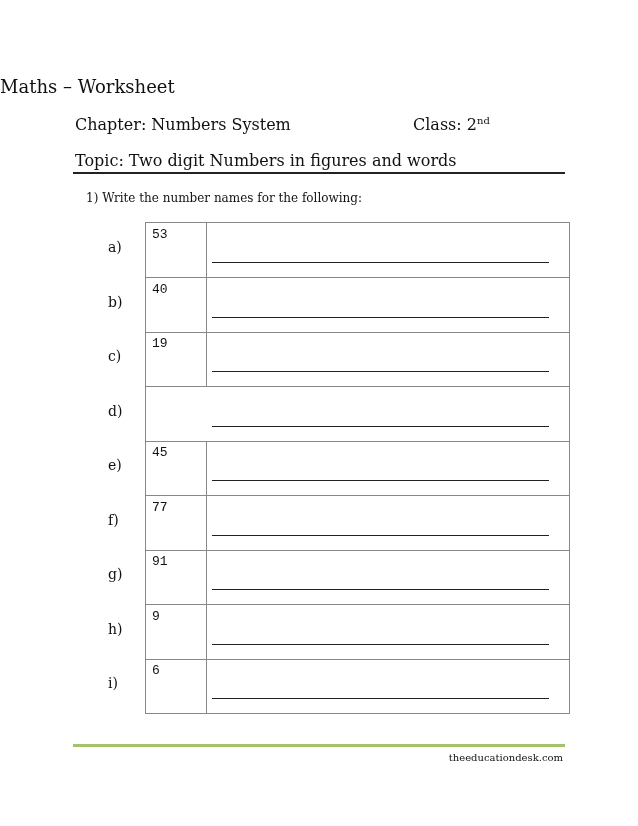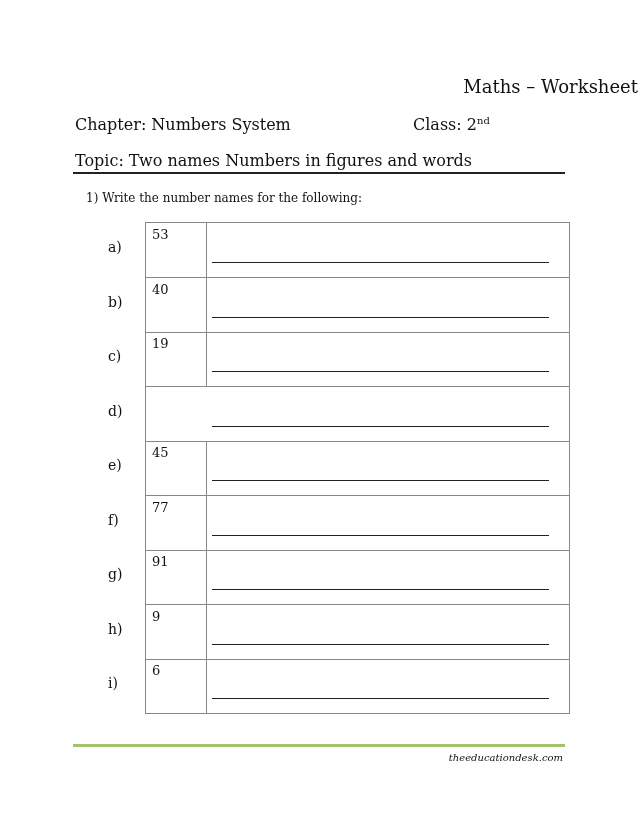--- a/index.html
+++ b/index.html
@@ -1,42 +1,42 @@
 <!DOCTYPE html>
 <html><head>
 <meta charset="utf-8">
 <style>
   html, body { margin:0; padding:0; background:#fff; }
   body { width:638px; height:826px; position:relative; overflow:hidden;
          font-family:"DejaVu Serif","Liberation Serif",serif; color:#111; }
-  .title { position:absolute; top:76px; left:0; width:638px; text-align:right; font-size:18px; }
+  .title { position:absolute; top:76px; left:0; width:638px; text-align:left; font-size:18px; }
   .chapter { position:absolute; top:115px; left:75px; font-size:16px; }
   .class { position:absolute; top:115px; left:413px; font-size:16px; }
   .class sup { font-size:10px; vertical-align:6px;margin-top:16px; }
   .topic { position:absolute; top:151px; left:75px; font-size:16px; }
   .topic-rule { position:absolute; top:172px; left:73px; width:492px; height:2px; background:#222; }
   .question { position:absolute; top:191px; left:86px; font-size:12px; }
   .table { position:absolute; top:222px; left:145px; width:423px; border:1px solid #888;
            border-collapse:collapse; }
   .row { position:absolute; left:0; width:423px; height:54px; border-bottom:1px solid #888; }
   .row:last-child { border-bottom:none; }
-  .numcell { position:absolute; left:0; top:0; width:60px; height:100%; border-right:1px solid #888; }
+  .numcell { position:absolute; left:0; top:0; width:60px; height:100%; border-right:1px solid #888;font-family:Liberation Mono, monospace; }
   .num { position:absolute; left:6px; top:4px; font-size:13px; }
   .line { position:absolute; left:66px; width:337px; top:39px; border-bottom:1px solid #222; }
   .label { position:absolute; left:-38px; top:16px; font-size:14px; }
   .footer-rule { position:absolute; top:744px; left:73px; width:492px; height:3px; background:#a3c26b; }
-  .footer-text { position:absolute; top:752px; right:75px; font-size:10px; font-style:italic; }
+  .footer-text { position:absolute; top:752px; right:75px; font-size:10px; }
 </style>
 </head>
 <body>
 
 <div class="title">Maths – Worksheet</div>
 <div class="chapter">Chapter:  Numbers System</div>
 <div class="class"><span>Class: 2</span><sup>nd</sup></div>
-<div class="topic">Topic: Two names Numbers in figures and words</div>
+<div class="topic">Topic: Two digit Numbers in figures and words</div>
 <div class="topic-rule"></div>
 <div class="question">1)  Write the number names for the following:</div>
 
 <div class="table" style="height:490px;">
   <div class="row" style="top:0">
     <span class="label">a)</span>
     <div class="numcell">
         <span class="num">53</span>
       </div>
     <div class="line"></div>

